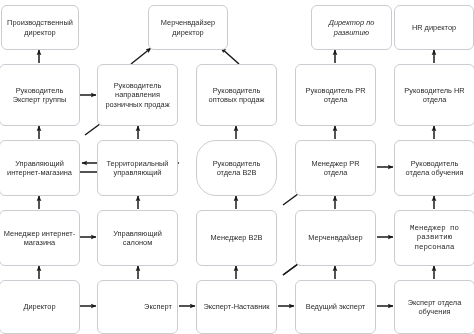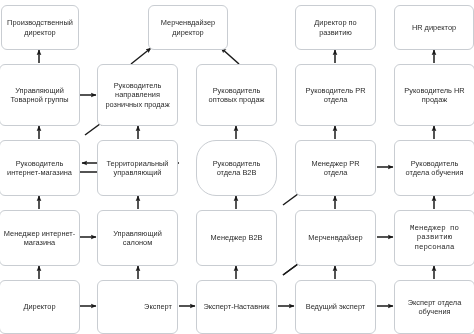--- a/index.html
+++ b/index.html
@@ -70,30 +70,30 @@
 
       <path d="M85,135 L104,121"></path>
       <path d="M283,205 L302,191"></path>
       <path d="M283,275 L302,261"></path>
       <path d="M283,275 L302,261"></path>
     </g>
   </svg>
 
   <div class="node" style="left:1px;  top:5px;   width:78px;  height:45px;">Производственный директор</div>
   <div class="node" style="left:148px;top:5px;   width:80px;  height:45px;">Мерченвдайзер директор</div>
-  <div class="node" style="left:295px;top:5px;   width:81px;  height:45px;">Директор по развитию</div>
+  <div class="node" style="left:311px;top:5px;   width:81px;  height:45px;font-style:italic;">Директор по развитию</div>
   <div class="node" style="left:394px;top:5px;   width:80px;  height:45px;">HR директор</div>
 
-  <div class="node" style="left:-1px; top:64px;  width:81px;  height:62px;">Управляющий Товарной группы</div>
+  <div class="node" style="left:-1px; top:64px;  width:81px;  height:62px;">Руководитель Эксперт группы</div>
   <div class="node" style="left:97px; top:64px;  width:81px;  height:62px;">Руководитель направления розничных продаж</div>
   <div class="node" style="left:196px;top:64px;  width:81px;  height:62px;">Руководитель оптовых продаж</div>
   <div class="node" style="left:295px;top:64px;  width:81px;  height:62px;">Руководитель PR отдела</div>
-  <div class="node" style="left:394px;top:64px;  width:81px;  height:62px;">Руководитель HR продаж</div>
+  <div class="node" style="left:394px;top:64px;  width:81px;  height:62px;">Руководитель HR отдела</div>
 
-  <div class="node" style="left:-1px; top:140px; width:81px;  height:56px;">Руководитель интернет-магазина</div>
+  <div class="node" style="left:-1px; top:140px; width:81px;  height:56px;">Управляющий интернет-магазина</div>
   <div class="node" style="left:97px; top:140px; width:81px;  height:56px;">Территориальный управляющий</div>
   <div class="node" style="left:196px;top:140px; width:81px;  height:56px;border-radius:20px;">Руководитель отдела B2B</div>
   <div class="node" style="left:295px;top:140px; width:81px;  height:56px;">Менеджер PR отдела</div>
   <div class="node" style="left:394px;top:140px; width:81px;  height:56px;">Руководитель отдела обучения</div>
 
   <div class="node" style="left:-1px; top:210px; width:81px;  height:56px;">Менеджер интернет-магазина</div>
   <div class="node" style="left:97px; top:210px; width:81px;  height:56px;">Управляющий салоном</div>
   <div class="node" style="left:196px;top:210px; width:81px;  height:56px;">Менеджер B2B</div>
   <div class="node" style="left:295px;top:210px; width:81px;  height:56px;">Мерченвдайзер</div>
   <div class="node" style="left:394px;top:210px; width:81px;  height:56px;font-family:Liberation Mono, monospace;">Менеджер по развитию персонала</div>

